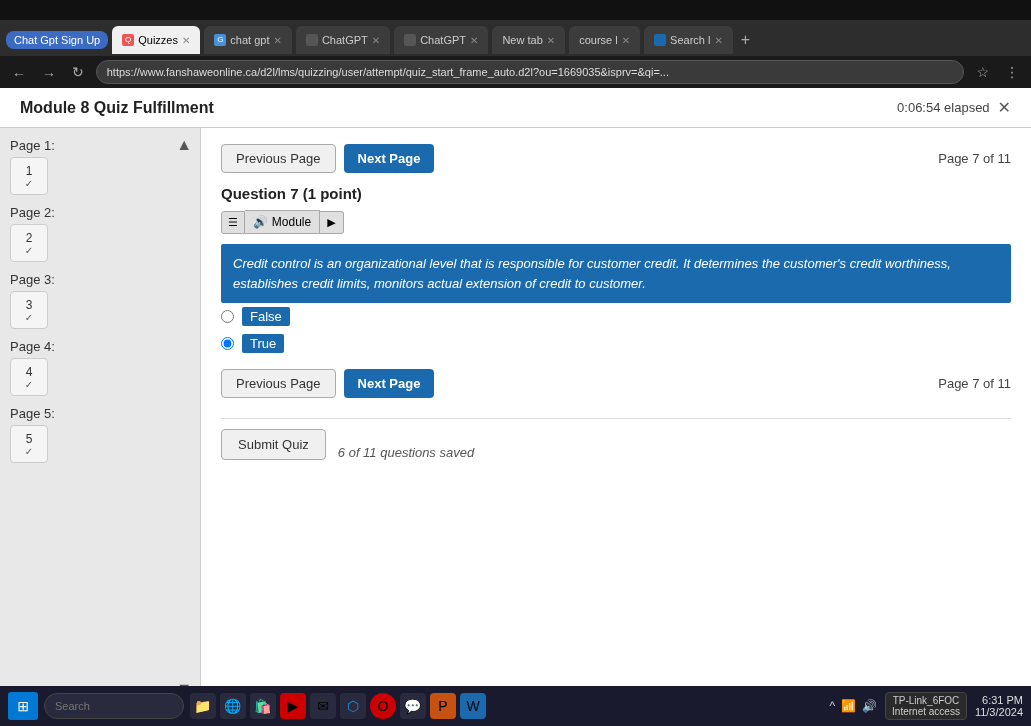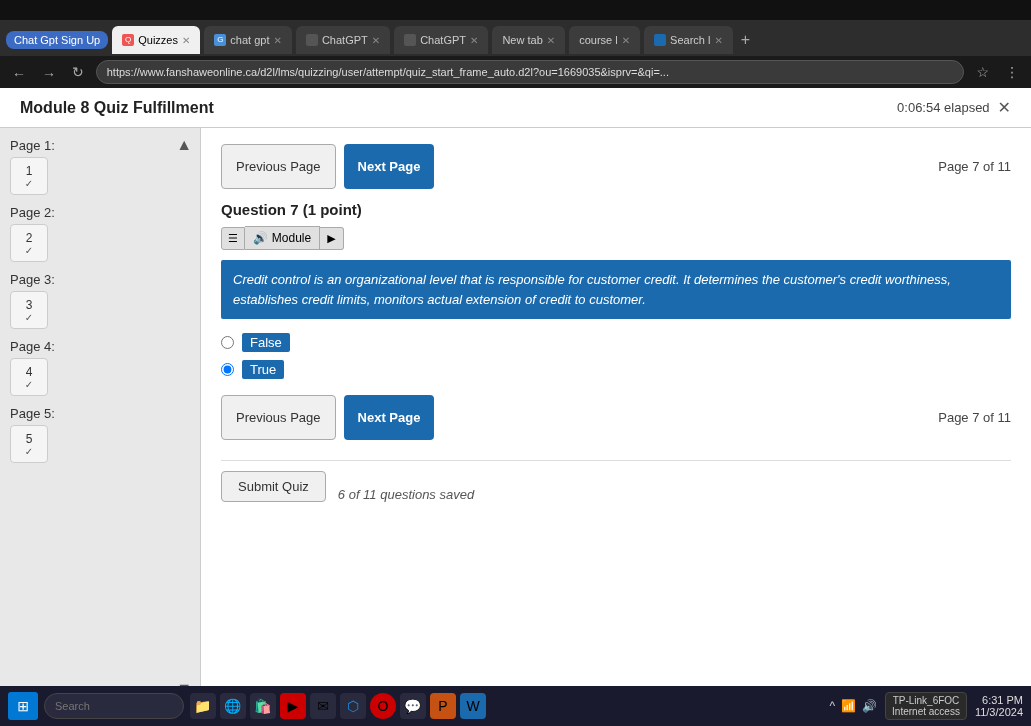--- a/index.html
+++ b/index.html
@@ -209,21 +209,21 @@
 
     .nav-buttons-row {
       display: flex;
       gap: 8px;
     }
 
     .btn-prev {
       background: #f0f0f0;
       border: 1px solid #aaa;
       border-radius: 4px;
-      padding: 14px 14px;
+      padding: 6px 14px;
       font-size: 13px;
       cursor: pointer;
       color: #333;
     }
 
     .btn-next {
       background: #1a6aad;
       border: none;
       border-radius: 4px;
       padding: 2px 14px;
@@ -288,21 +288,21 @@
       font-size: 11px;
     }
 
     .question-text-highlight {
       background: #1a6aad;
       color: white;
       padding: 10px 12px;
       font-size: 13px;
       line-height: 1.5;
       border-radius: 2px;
-      margin-bottom: 14px;
+      margin-bottom: 4px;
       font-style: italic;
     }
 
     .answer-options {
       margin-bottom: 16px;
     }
 
     .answer-option {
       display: flex;
       align-items: center;

